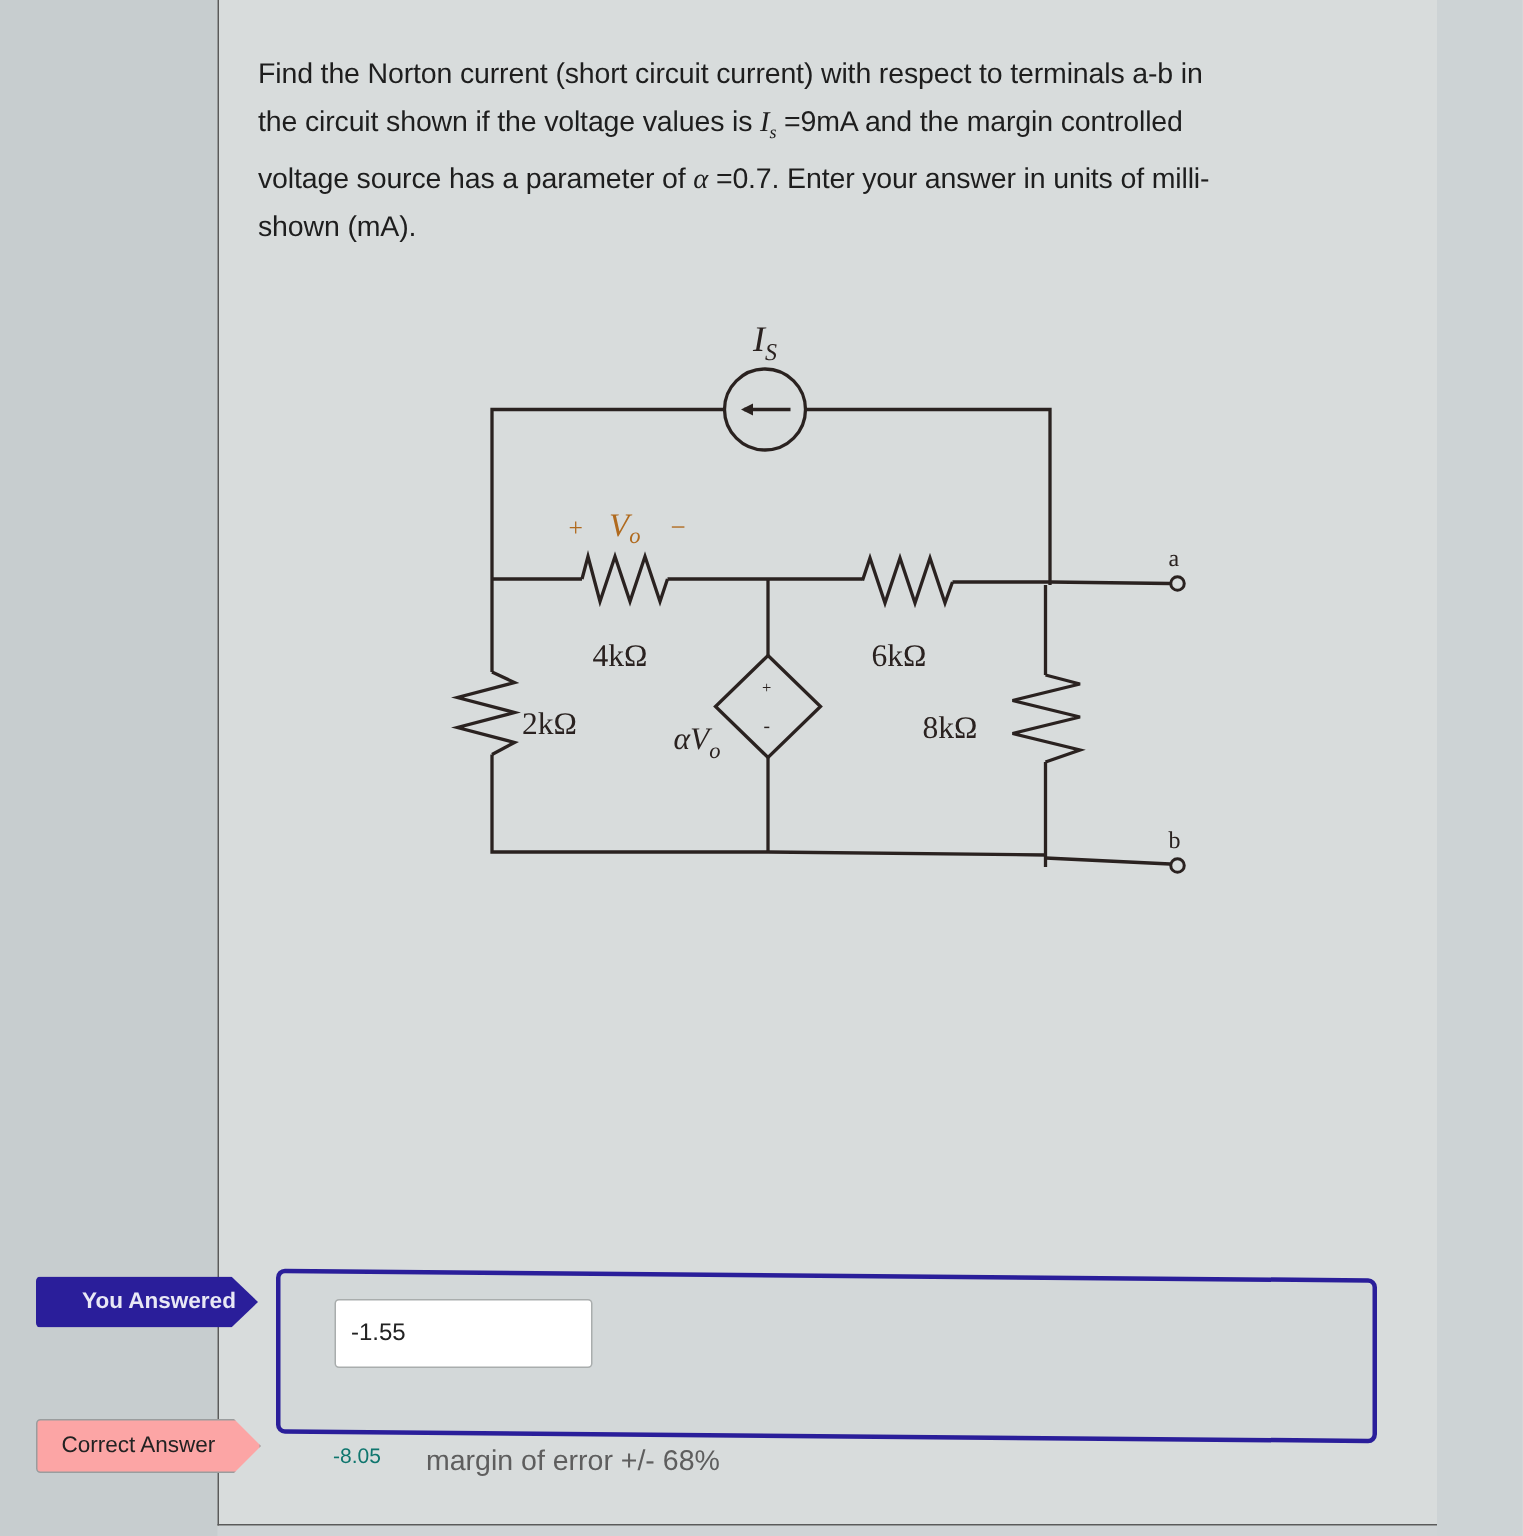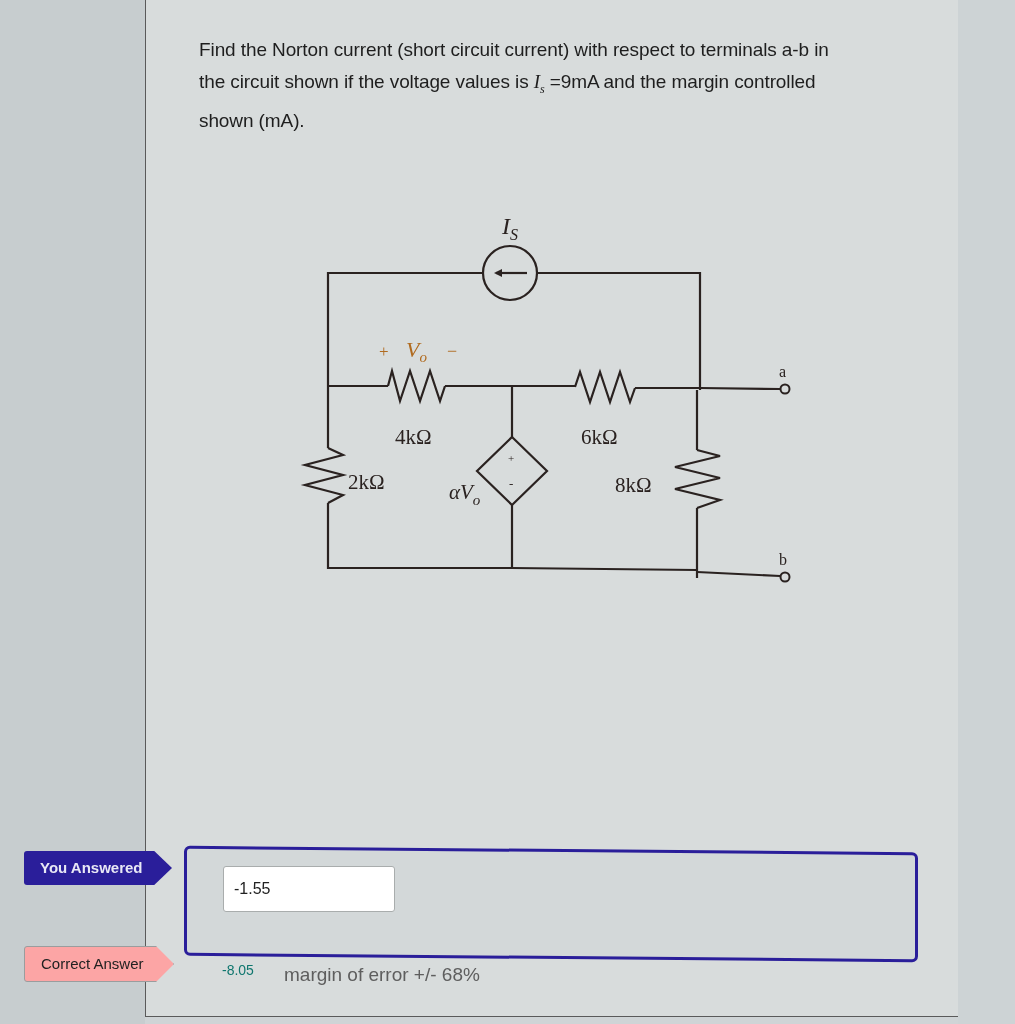--- a/index.html
+++ b/index.html
@@ -21,38 +21,38 @@
       border-bottom: 1.5px solid #5a5a5a;
     }
     .right-gutter {
       position: absolute; left: 958px; top: 0; width: 57px; height: 1024px;
       background: #cdd3d5;
     }
     .question-text {
       position: absolute; left: 172px; top: 34px; width: 740px;
       font-size: 19px; line-height: 32px; color: #1e1e1e;
       letter-spacing: -0.1px;
-      margin-left: 27px;
     }
     .question-text .var { font-family: "Liberation Serif", "DejaVu Serif", serif; font-style: italic; }
     .circuit {
       position: absolute; left: 0; top: 0; width: 1015px; height: 1024px;
       pointer-events: none;
     }
     .circuit svg { position: absolute; left: 0; top: 0; }
     .circuit text { font-family: "Liberation Serif", "DejaVu Serif", serif; }
     .badge {
       position: absolute; height: 34px; line-height: 34px;
       font-size: 15px; font-weight: bold; padding-left: 16px;
     }
     .badge-you {
       left: 24px; top: 851px; width: 132px;
       background: #2a1e9a; color: #e8e8f5;
       border-radius: 3px 0 0 3px;
       clip-path: polygon(0 0, 88% 0, 100% 50%, 88% 100%, 0 100%);
+      text-align: center;
     }
     .badge-correct {
       left: 24px; top: 946px; width: 132px;
       background: #fca5a5; color: #222;
       border: 1px solid #9a9d9e;
       border-radius: 3px 0 0 3px;
       clip-path: polygon(0 0, 88% 0, 100% 50%, 88% 100%, 0 100%);
       font-weight: normal;
     }
     .answer-box {
@@ -77,20 +77,21 @@
 </head>
 <body>
 
 <div class="left-gutter"></div>
 <div class="question-panel"></div>
 <div class="right-gutter"></div>
 
 <div class="question-text">
   <div>Find the Norton current (short circuit current) with respect to terminals a-b in</div>
   <div><span>the circuit shown if the voltage values is </span><span class="var"><span>I</span><sub style="font-size:12px">s</sub></span><span> =9mA and the margin controlled</span></div>
+  <div><span>voltage source has a parameter of </span><span class="var">α</span><span> =0.7.  Enter your answer in units of milli-</span></div>
   <div>shown (mA).</div>
 </div>
 
 <div class="circuit">
   <svg width="1015" height="1024" viewBox="0 0 1015 1024">
     <g stroke="#2a2220" stroke-width="2.2" fill="none" stroke-linejoin="miter">
 
       <path d="M328,386 L328,273 L483,273 M537,273 L700,273 L700,390"></path>
 
       <circle cx="510" cy="273" r="27"></circle>

